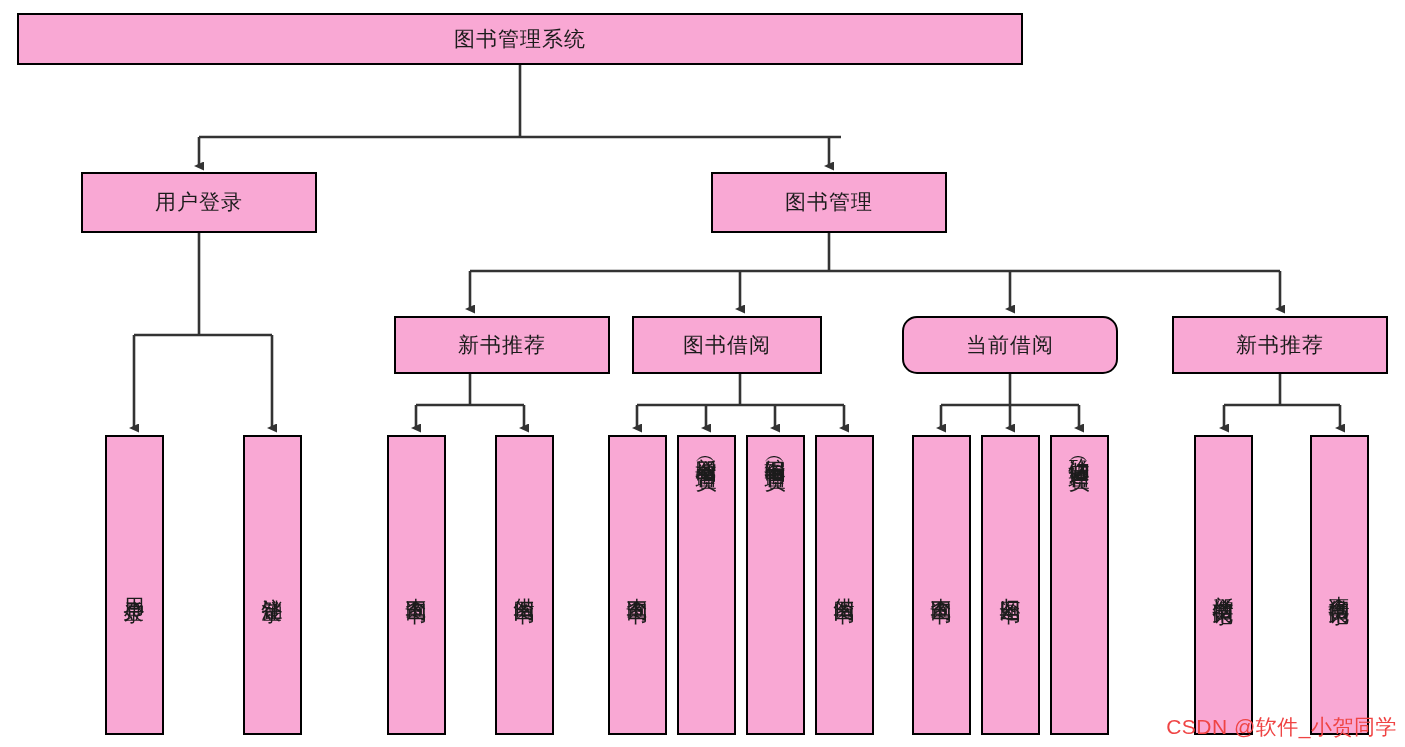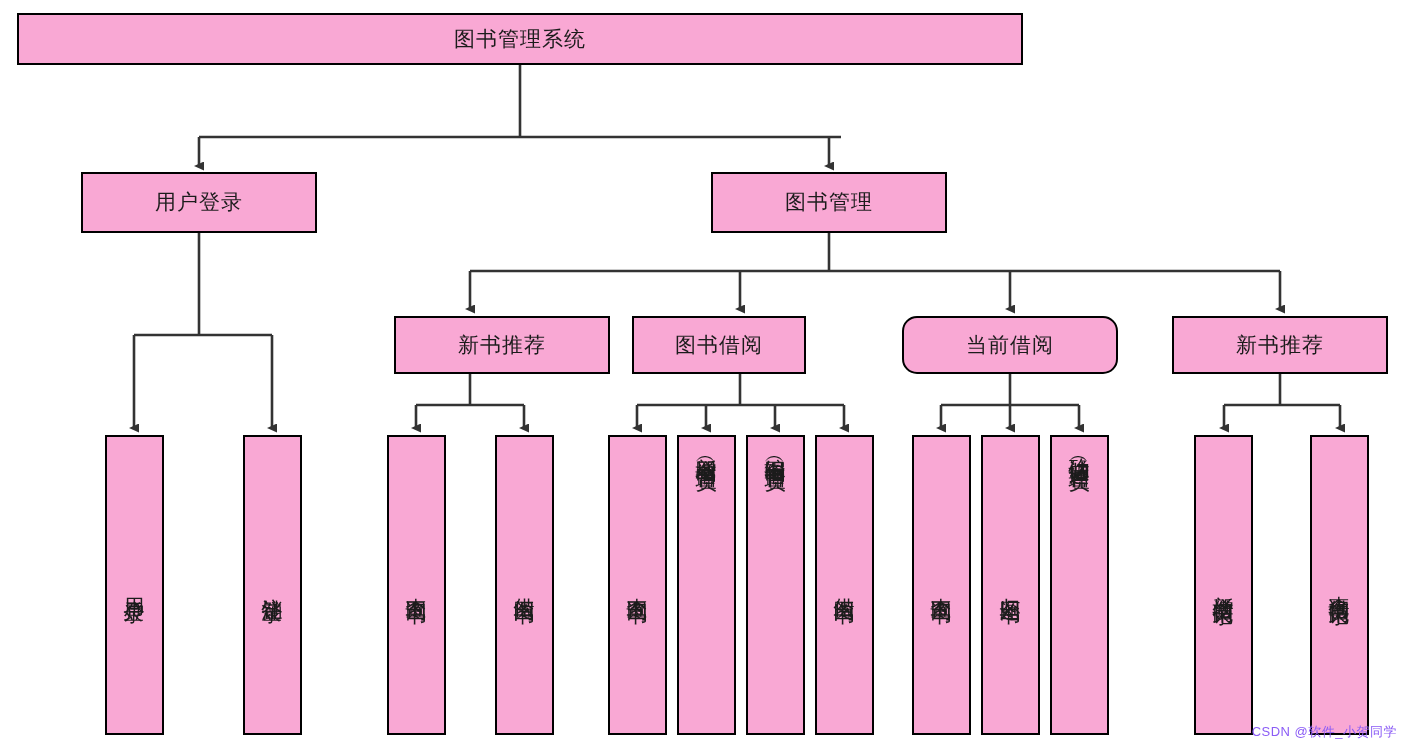--- a/index.html
+++ b/index.html
@@ -60,22 +60,22 @@
     padding-top: 4px;
   }
   .node.leaf-short {
     align-items: center;
     padding-top: 0;
   }
   .watermark {
     position: absolute;
     right: 8px;
     bottom: 6px;
-    font-size: 13px;
-    color: #8b5cf6;
+    font-size: 21px;
+    color: #ef4444;
     letter-spacing: 0.5px;
     z-index: 5;
     white-space: nowrap;
   }
 </style>
 </head>
 <body>
 
 <div id="diagram-root">
 
@@ -138,21 +138,21 @@
   </div>
 
   <div class="node" style="left:711px; top:172px; width:236px; height:61px;">
     <span class="node-label">图书管理</span>
   </div>
 
   <div class="node" style="left:362px; top:316px; width:216px; height:58px;margin-left:32px;">
     <span class="node-label">新书推荐</span>
   </div>
 
-  <div class="node" style="left:632px; top:316px; width:174px; height:58px;">
+  <div class="node" style="left:632px; top:316px; width:190px; height:58px;">
     <span class="node-label">图书借阅</span>
   </div>
 
   <div class="node" style="left:902px; top:316px; width:216px; height:58px;border-radius:15px;">
     <span class="node-label">当前借阅</span>
   </div>
 
   <div class="node" style="left:1172px; top:316px; width:216px; height:58px;">
     <span class="node-label">新书推荐</span>
   </div>

